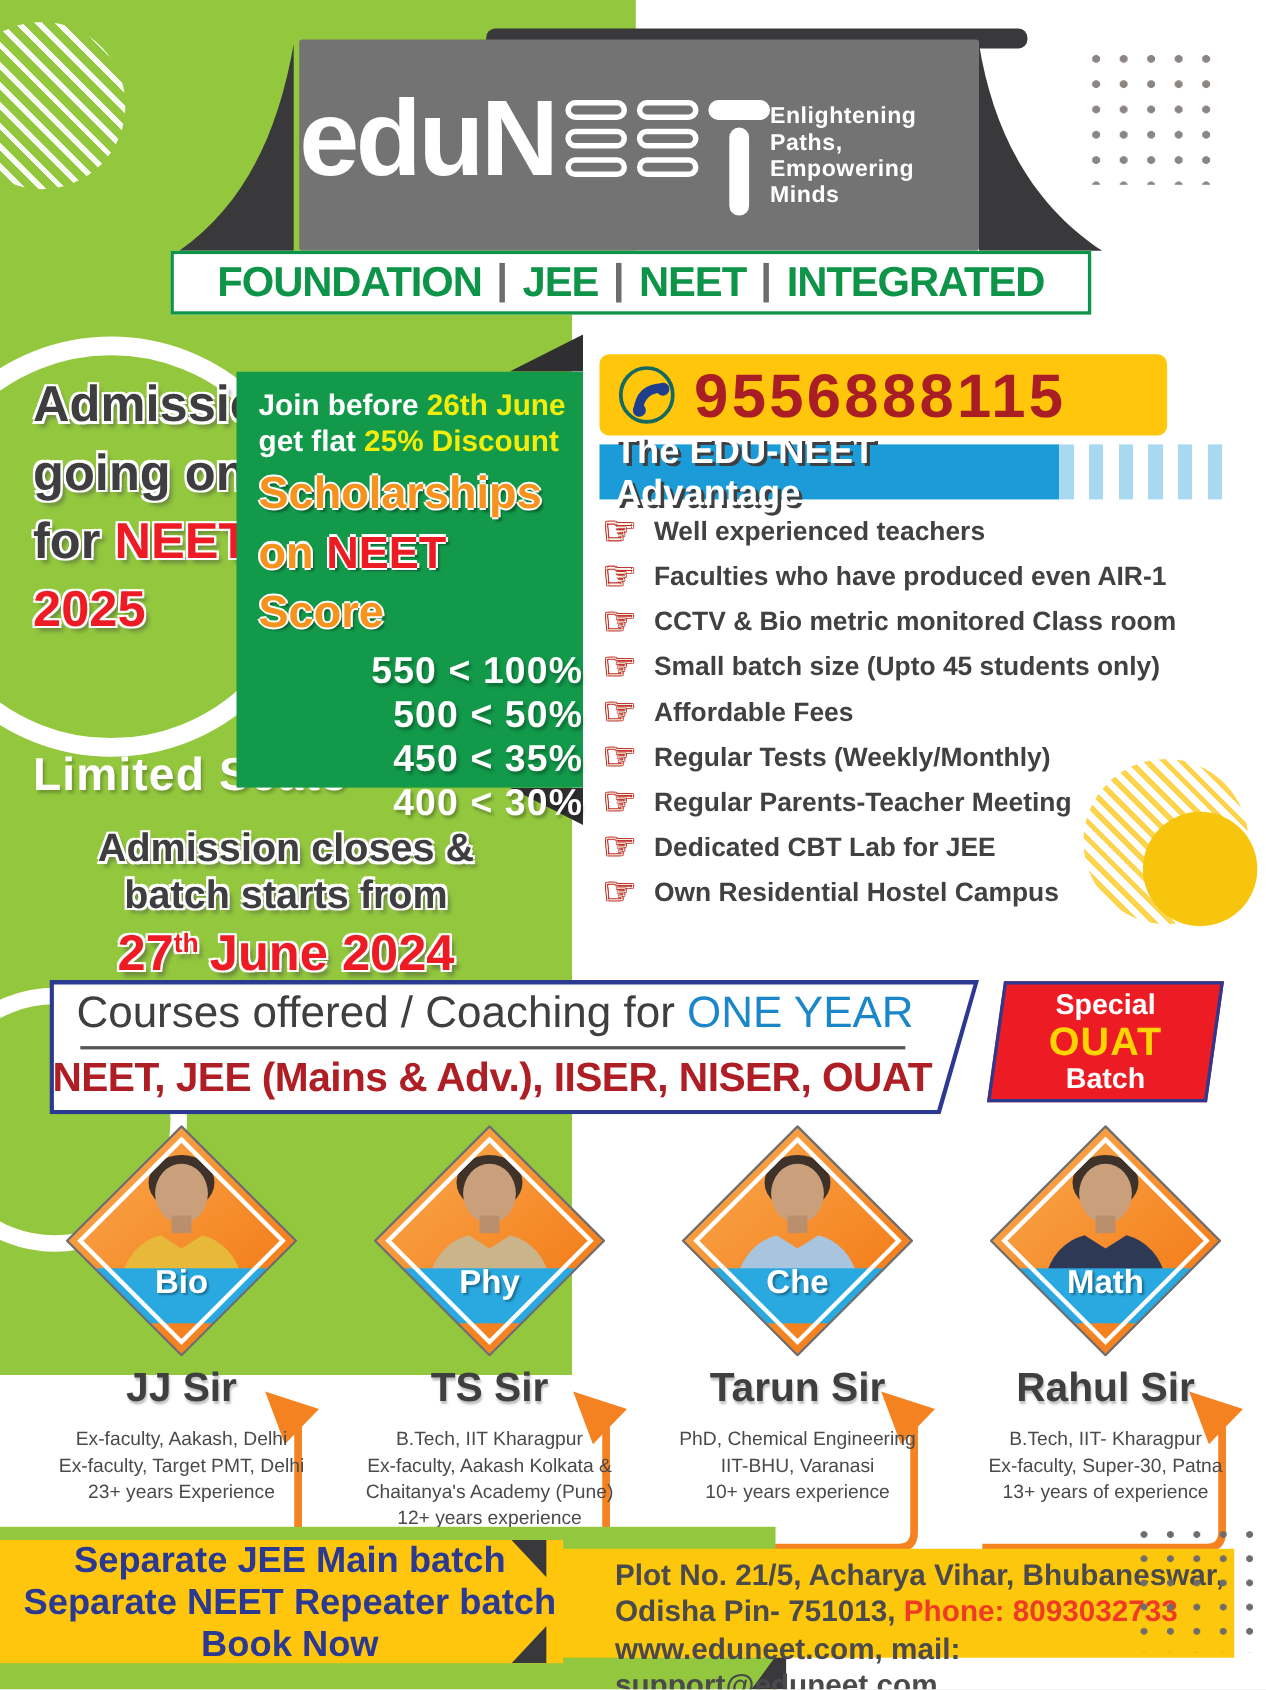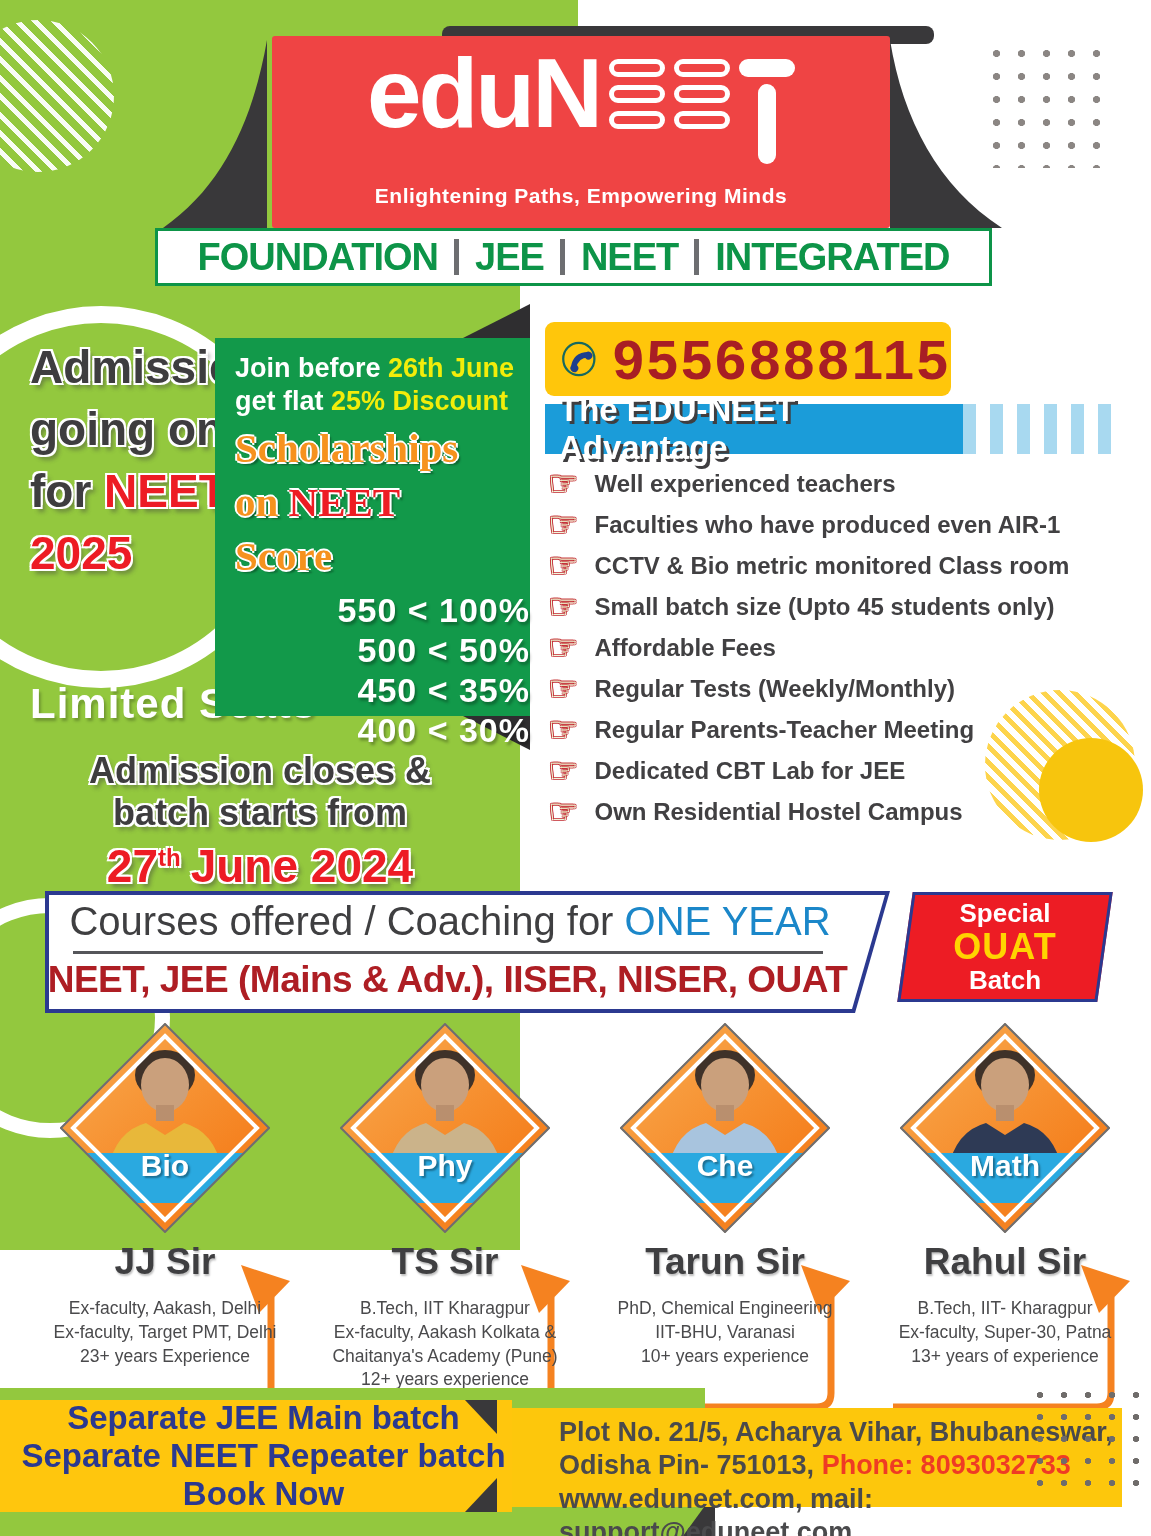--- a/index.html
+++ b/index.html
@@ -9,22 +9,22 @@
 
   
   .bg-lime{left:0;top:0;width:520px;height:1250px;background:#93c83e;}
   .bg-lime-top{left:520px;top:0;width:58px;height:230px;background:#93c83e;}
   .deco-hatch{left:-38px;top:20px;width:152px;height:152px;border-radius:50%;
     background:repeating-linear-gradient(45deg,rgba(255,255,255,.95) 0 5px,transparent 5px 13px);}
   .deco-ring{left:-70px;top:898px;width:210px;height:210px;border-radius:50%;border:15px solid #fff;}
 
   
   .swoosh{left:150px;top:20px;width:870px;height:214px;}
-  .logo-box{left:272px;top:36px;width:618px;height:192px;background:#ef4444;border-radius:3px;
-    display:flex;flex-direction:column;align-items:center;}
+  .logo-box{left:272px;top:36px;width:618px;height:192px;background:#737373;border-radius:3px;
+    display:flex;flex-direction:row;align-items:center;}
   .logo-row{display:flex;align-items:flex-start;gap:9px;margin-top:14px;}
   .brand-text{font-size:98px;font-weight:bold;color:#fff;line-height:1;letter-spacing:-3px;margin-top:-6px;}
   .seg-e{display:flex;flex-direction:column;gap:8px;margin-top:9px;}
   .seg-pill{width:56px;height:18px;border:5px solid #fff;border-radius:10px;box-sizing:border-box;}
   .seg-t{margin-top:9px;width:56px;display:flex;flex-direction:column;align-items:center;gap:7px;}
   .seg-t .bar-h{width:56px;height:18px;background:#fff;border-radius:10px;}
   .seg-t .bar-v{width:18px;height:80px;background:#fff;border-radius:9px;}
   .tagline{color:#fff;font-size:21px;font-weight:bold;letter-spacing:.5px;margin-top:20px;}
   .prog-banner{left:155px;top:228px;width:837px;height:58px;background:#fff;border:3px solid #0d9448;
     box-sizing:border-box;display:flex;align-items:center;justify-content:center;gap:16px;}
@@ -44,28 +44,28 @@
 
   
   .sch-ribbon{left:215px;top:338px;width:315px;height:378px;background:#12994a;box-sizing:border-box;
     padding:14px 0 0 20px;}
   .fold{background:#2f2e30;}
   .fold-t{left:463px;top:304px;width:67px;height:34px;clip-path:polygon(100% 0,100% 100%,0 100%);}
   .fold-b{left:463px;top:716px;width:67px;height:34px;clip-path:polygon(0 0,100% 0,100% 100%);}
   .offer-line{font-size:27px;font-weight:bold;color:#fff;line-height:1.22;}
   .yellow-hl{color:#f2ed0a;}
   .sch-head{font-size:41px;font-weight:bold;color:#f6921e;line-height:1.12;margin-top:8px;
-    text-shadow:-2px 0 #fff,2px 0 #fff,0 -2px #fff,0 2px #fff,3px 3px 2px rgba(0,0,0,.35);font-family:Liberation Serif, serif;}
+    text-shadow:-2px 0 #fff,2px 0 #fff,0 -2px #fff,0 2px #fff,3px 3px 2px rgba(0,0,0,.35);}
   .sch-head .red{text-shadow:-2px 0 #fff,2px 0 #fff,0 -2px #fff,0 2px #fff,3px 3px 2px rgba(0,0,0,.35);}
   .sch-rows{margin:10px 0 0 70px;text-align:right;}
   .sch-row{font-size:34px;font-weight:bold;color:#fff;line-height:1.18;letter-spacing:1px;
     text-shadow:2px 3px 3px rgba(0,0,0,.3);}
 
   
-  .phone-banner{left:545px;top:322px;width:406px;height:74px;background:#ffc60b;border-radius:9px;
+  .phone-banner{left:545px;top:322px;width:516px;height:74px;background:#ffc60b;border-radius:9px;
     display:flex;align-items:center;padding-left:16px;box-sizing:border-box;gap:16px;}
   .phone-number{font-size:56px;font-weight:bold;color:#a81e24;letter-spacing:3px;}
   .adv-bar{left:545px;top:404px;width:418px;height:50px;background:#1b9cd9;display:flex;align-items:center;
     padding-left:14px;box-sizing:border-box;}
   .adv-title{font-size:33px;font-weight:bold;color:#fff;text-shadow:3px 3px 0 #3f3e40;}
   .adv-stripes{left:963px;top:404px;width:152px;height:50px;
     background:repeating-linear-gradient(90deg,#a8d9f0 0 13px,#ffffff 13px 27px);}
   .adv-list{left:548px;top:470px;width:580px;display:flex;flex-direction:column;gap:14px;list-style:none;margin:0;padding:0;}
   .adv-item{display:flex;align-items:center;gap:16px;height:27px;}
   .finger{font-size:34px;line-height:27px;color:#e7f0c3;

